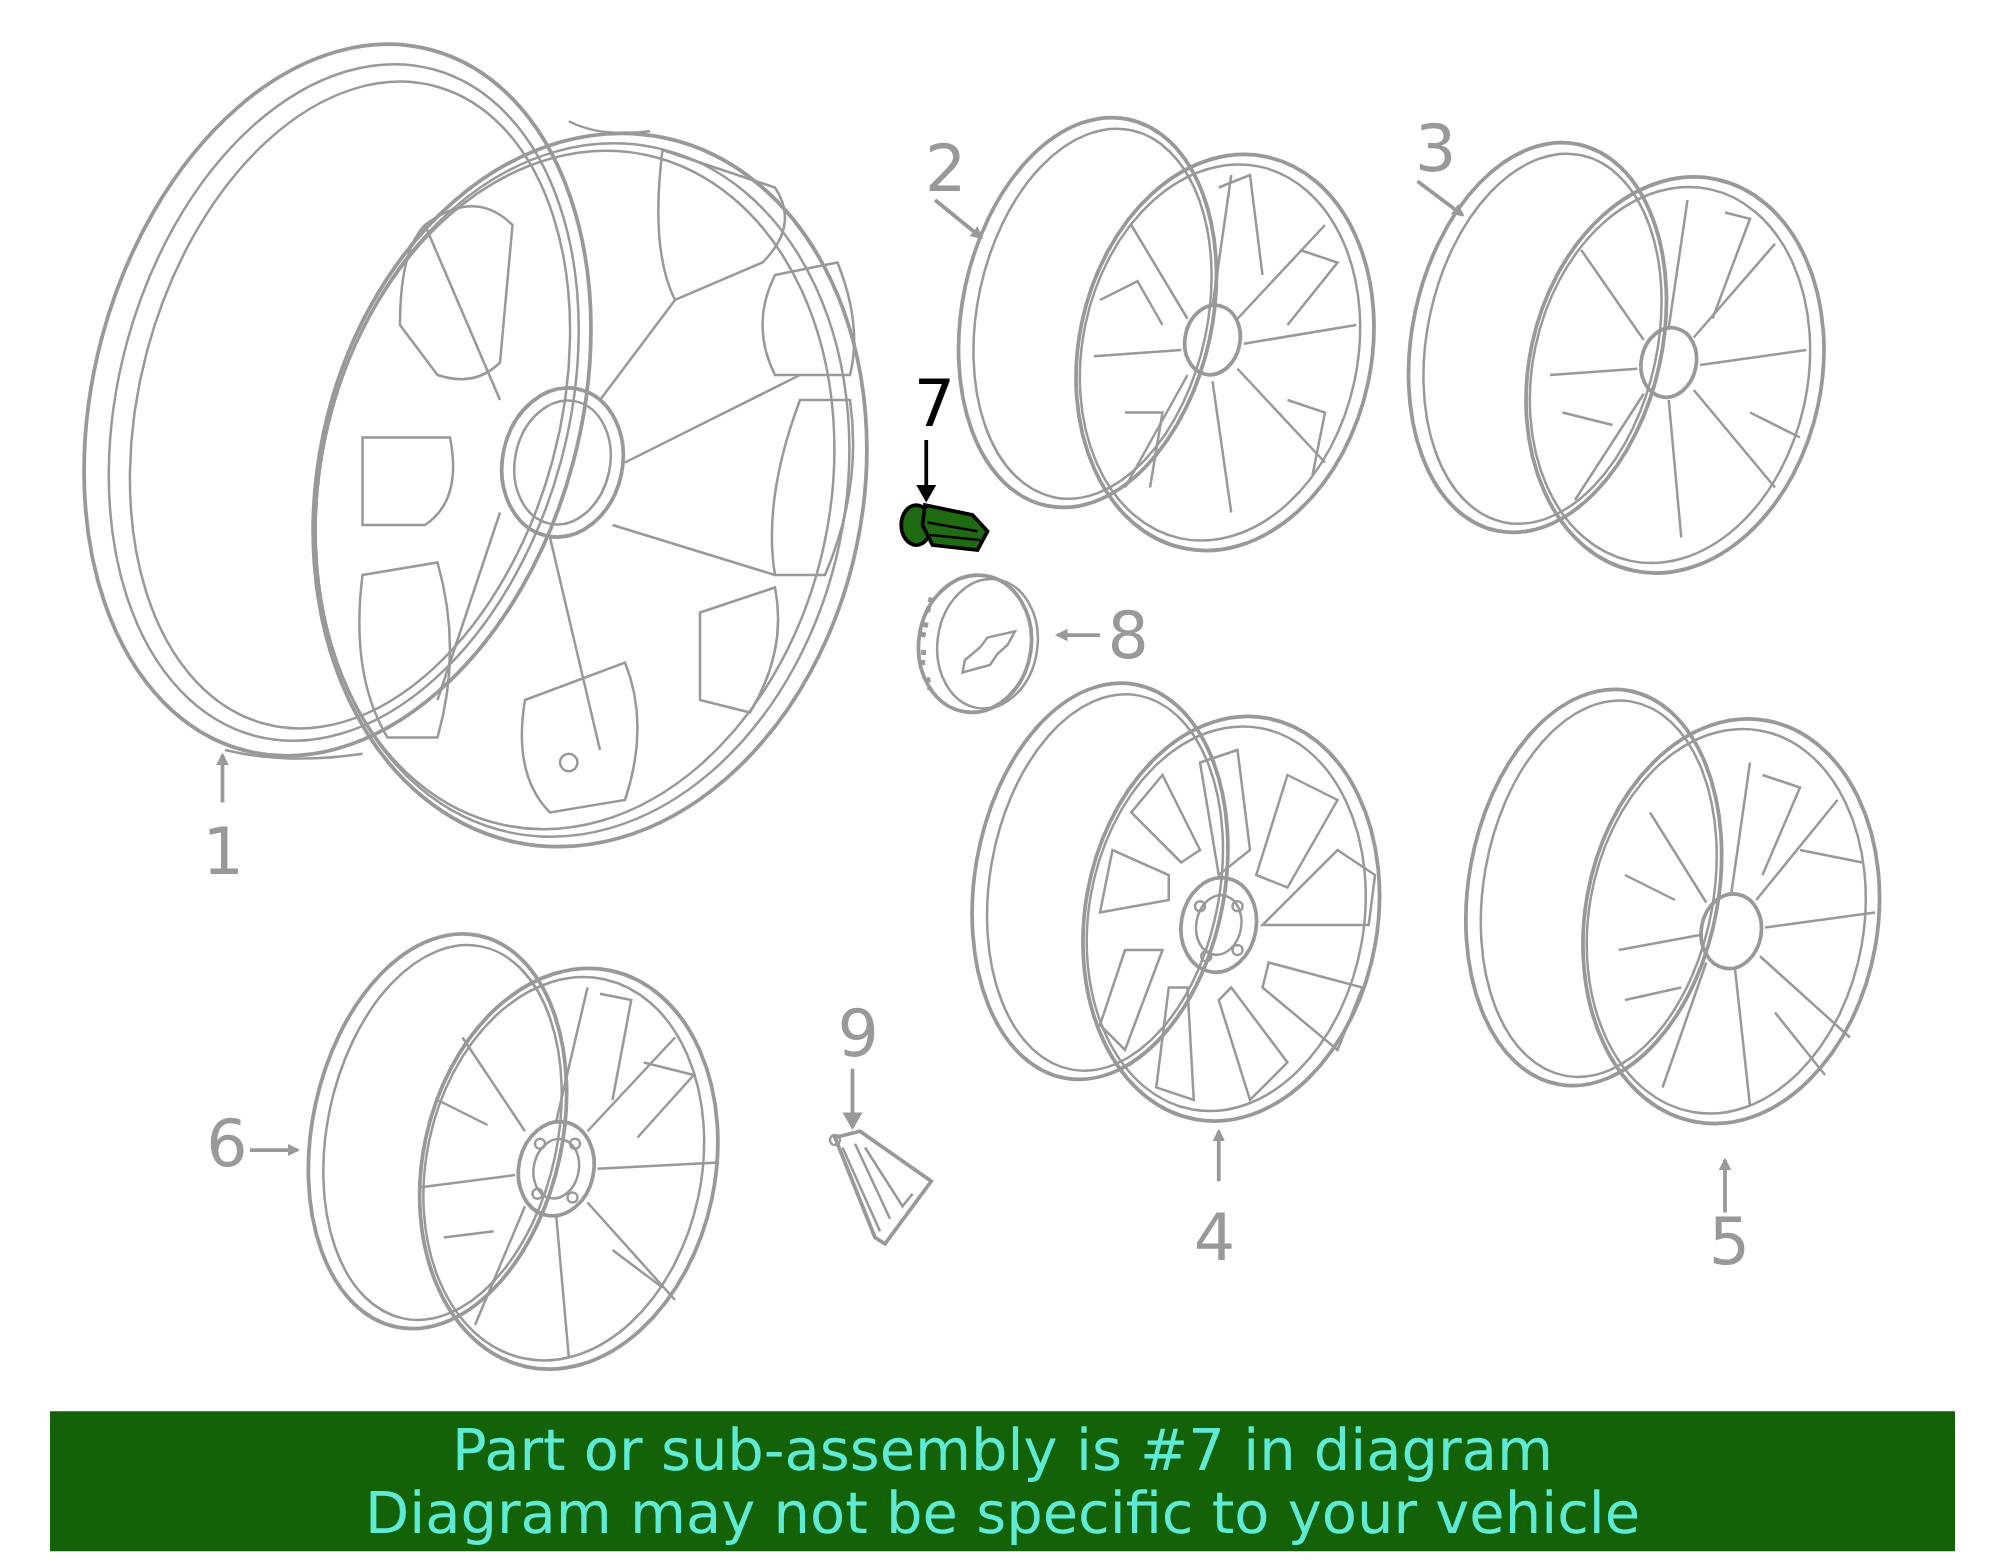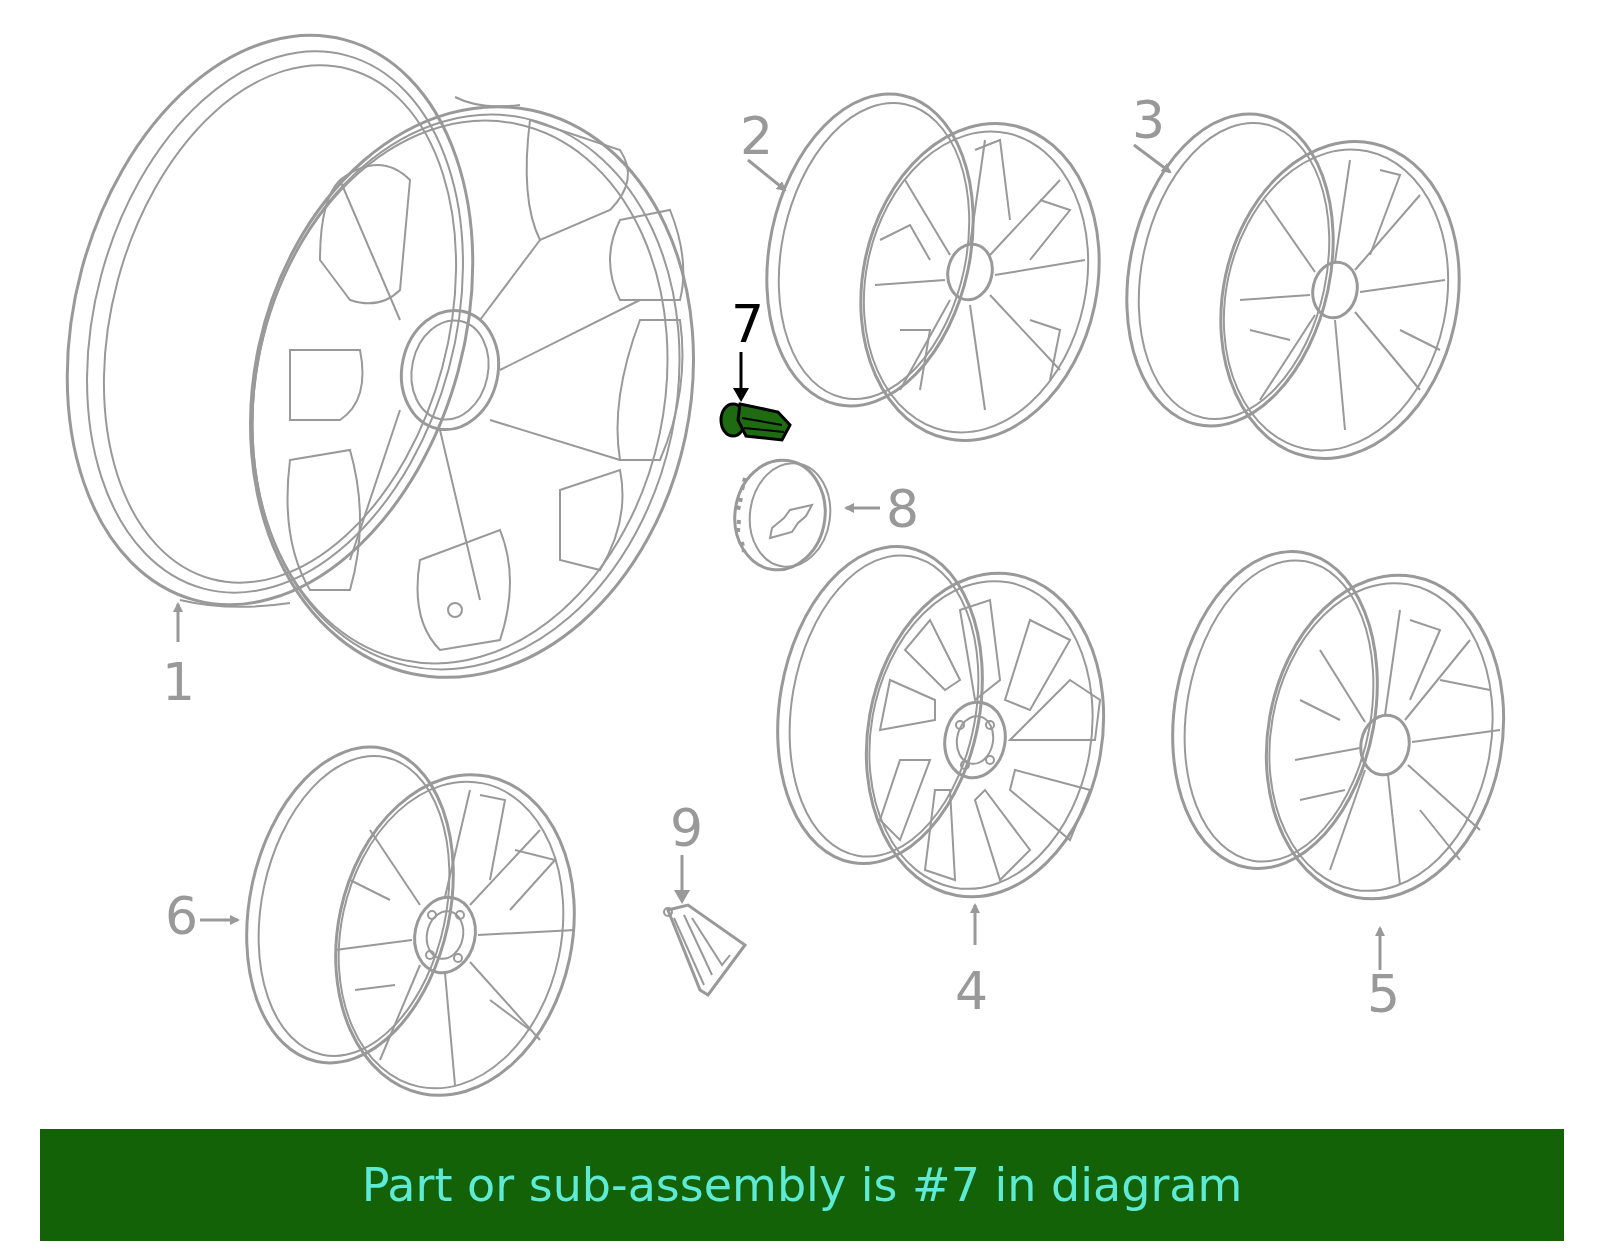--- a/index.html
+++ b/index.html
@@ -211,13 +211,14 @@
 <div class="callout-label" style="left:1132px; top:94px;">3</div>
 <div class="callout-label" style="left:955px; top:965px;">4</div>
 <div class="callout-label" style="left:1367px; top:968px;">5</div>
 <div class="callout-label" style="left:165px; top:890px;">6</div>
 <div class="callout-label active" style="left:731px; top:298px;">7</div>
 <div class="callout-label" style="left:886px; top:483px;">8</div>
 <div class="callout-label" style="left:670px; top:802px;">9</div>
 
 <div id="banner">
   <div class="line">Part or sub-assembly is #7 in diagram</div>
+  <div class="line">Diagram may not be specific to your vehicle</div>
 </div>
 
 </body></html>

